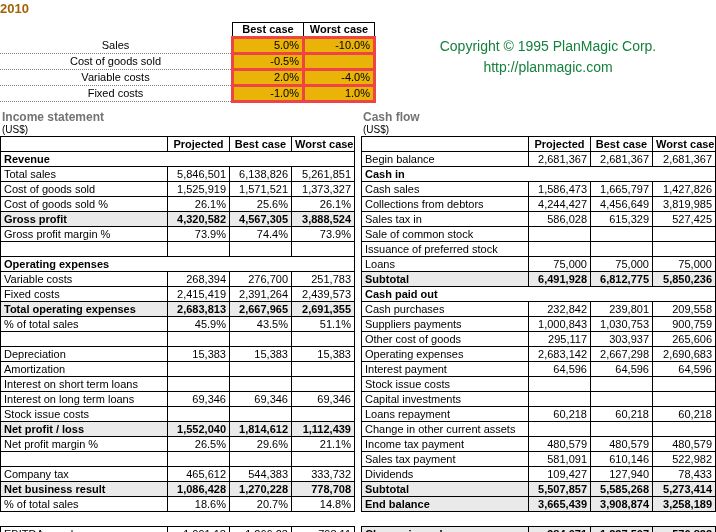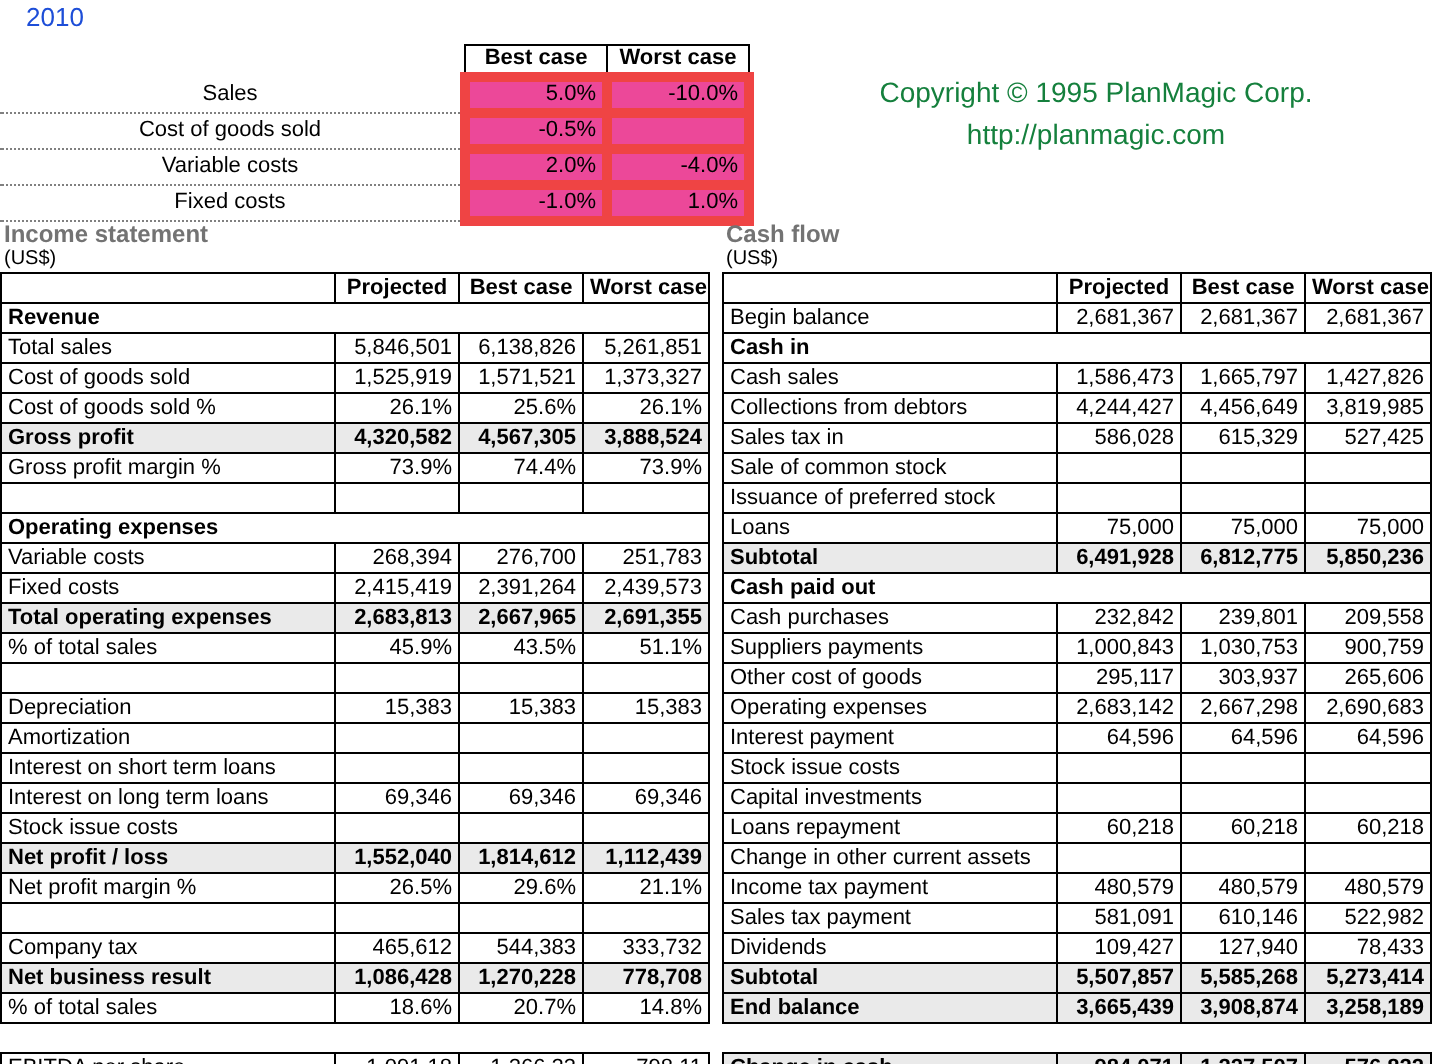--- a/index.html
+++ b/index.html
@@ -13,26 +13,26 @@
     position: relative;
     font-family: "Liberation Sans", sans-serif;
     font-size: 11px;
     color: #000000;
     overflow: hidden;
   }
 
   
   #year-title {
     position: absolute;
-    left: 13px;
+    left: 0;
     top: 1px;
     font-size: 13px;
-    font-weight: normal;
+    font-weight: bold;
     letter-spacing: 0px;
-    color: #1d4ed8;
+    color: #a16207;
   }
 
   
   #scenario-block {
     position: absolute;
     left: 0px;
     top: 22px;
     width: 355px;
   }
   table.scen {
@@ -62,22 +62,22 @@
     border-bottom: none;
   }
   table.scen .hcell {
     border: 1px solid #000000;
     background: #ffffff;
     font-weight: bold;
     text-align: center;
     width: 64px;
   }
   table.scen .vcell {
-    border: 5px solid #ef4444;
-    background: #ec4899;
+    border: 3px solid #ef4444;
+    background: #eab308;
     text-align: right;
     width: 64px;
   }
 
   
   #copyright {
     position: absolute;
     left: 380px;
     top: 36px;
     width: 336px;

